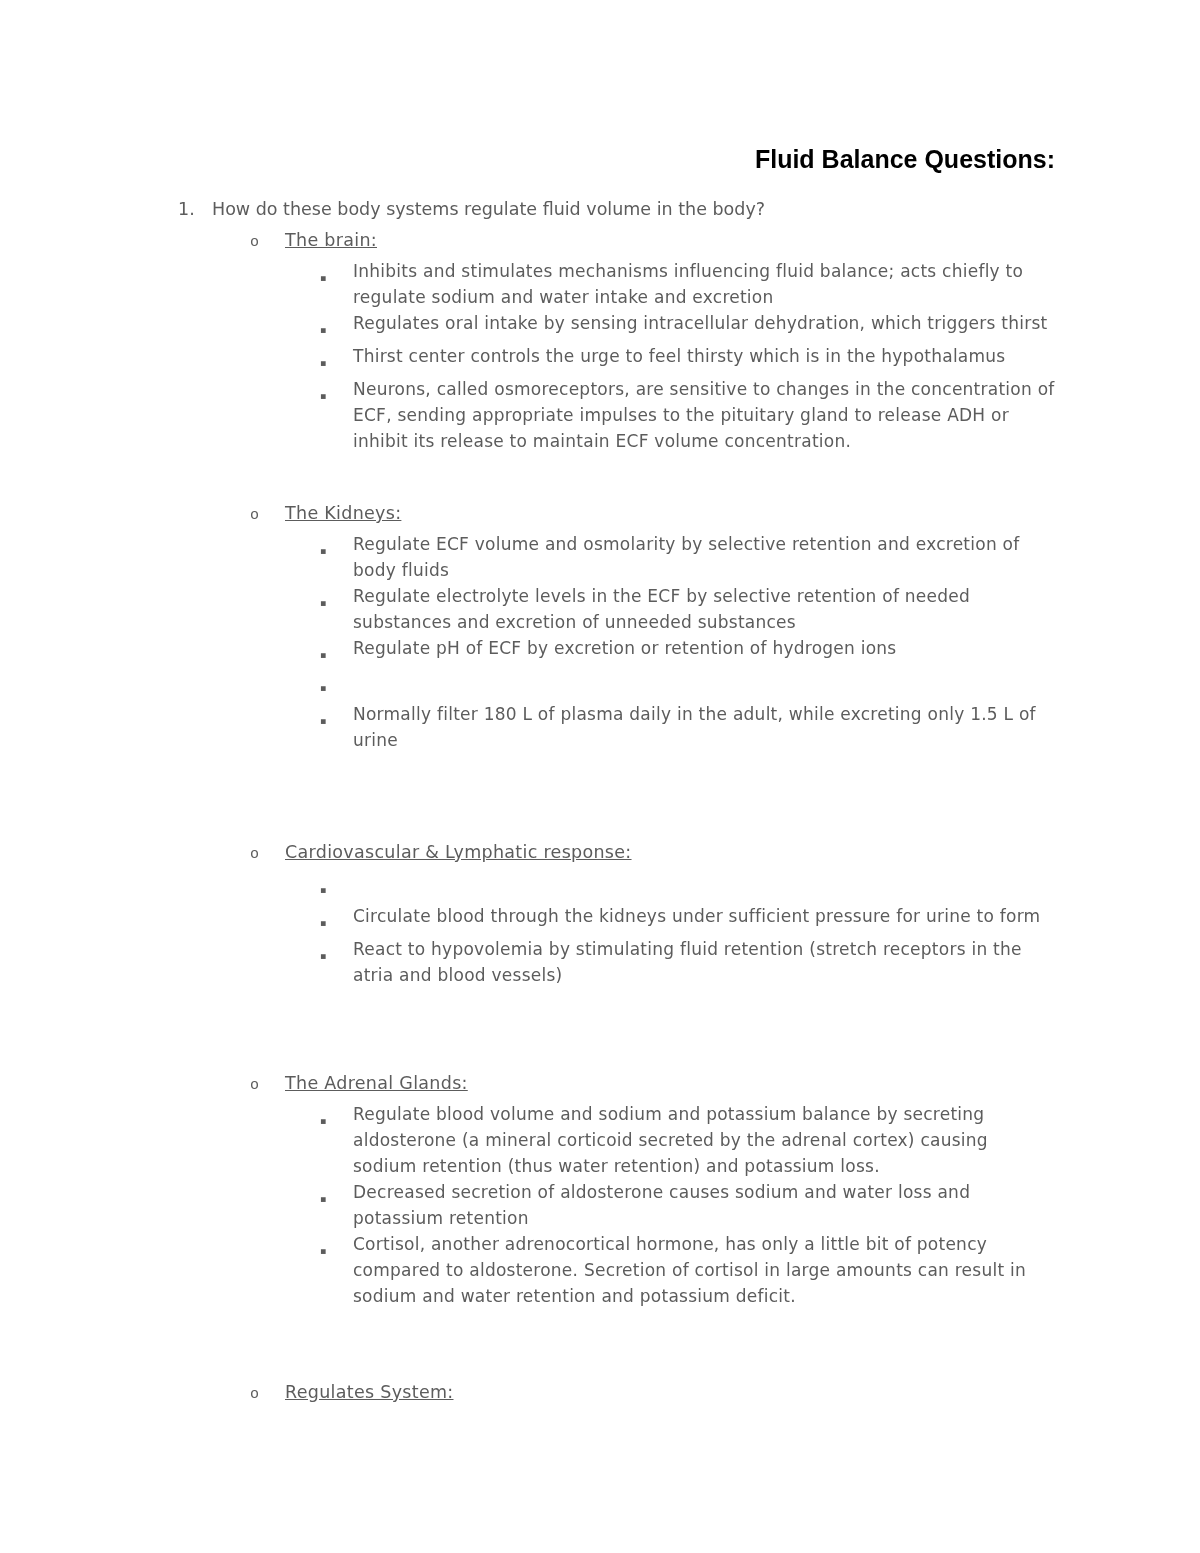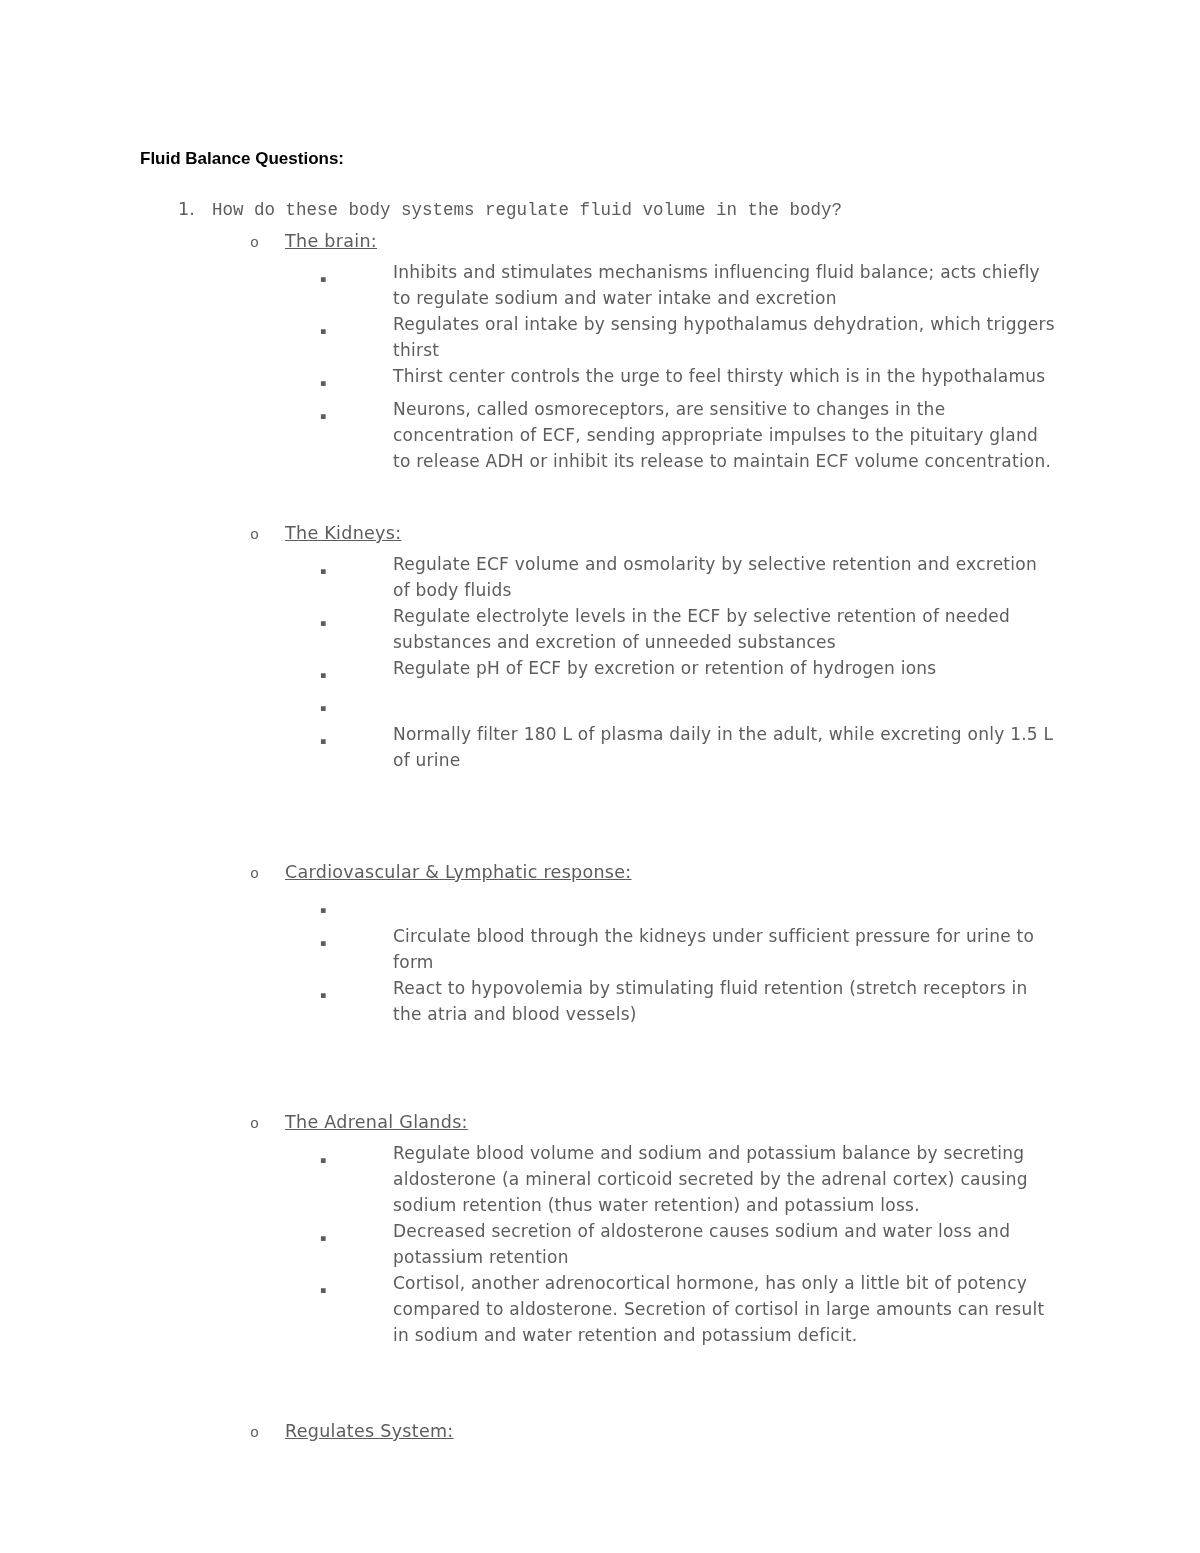--- a/index.html
+++ b/index.html
@@ -14,38 +14,38 @@
     box-sizing: border-box;
     background: var(--page-bg, #ffffff);
     padding: 146px 145px 40px 140px;
     overflow: hidden;
     font-family: "DejaVu Sans", sans-serif;
     color: var(--body-color, #5c5c5c);
   }
   .doc-title {
     font-family: "Liberation Sans", sans-serif;
     font-weight: bold;
-    font-size: 17px;
+    font-size: 25px;
     line-height: 26px;
     color: var(--heading-color, #000000);
     margin: 0 0 24px 0;
+    text-align: right;
   }
   .question-row {
     display: flex;
     align-items: baseline;
     padding-left: 38px;
     font-size: 17.5px;
     line-height: 27px;
   }
   .q-num {
     flex: 0 0 34px;
   }
   .q-text {
     flex: 1 1 auto;
-    font-family: Liberation Mono, monospace;
   }
   .section {
     margin-top: 6px;
   }
   .section:nth-child(1) { margin-top: 4px; }
   .section:nth-child(2) { margin-top: 46px; }
   .section:nth-child(3) { margin-top: 86px; }
   .section:nth-child(4) { margin-top: 82px; }
   .section:nth-child(5) { margin-top: 70px; }
   .section-head {
@@ -76,21 +76,20 @@
   }
   .sq-marker {
     flex: 0 0 33px;
     font-size: 9.5px;
     padding-top: 7px;
     color: var(--body-color, #5c5c5c);
   }
   .bullet-text {
     flex: 1 1 auto;
     letter-spacing: 0.25px;
-    margin-left: 40px;
   }
 </style>
 </head>
 <body>
 
 <div class="page">
   <h1 class="doc-title">Fluid Balance Questions:</h1>
 
   <div class="question-row">
     <span class="q-num">1.</span>
@@ -103,21 +102,21 @@
           <span class="o-marker">o</span>
           <span class="section-title">The brain:</span>
         </div>
         <div class="bullets">
           <div class="bullet">
             <span class="sq-marker">▪</span>
             <span class="bullet-text">Inhibits and stimulates mechanisms influencing fluid balance; acts chiefly to regulate sodium and water intake and excretion</span>
           </div>
           <div class="bullet">
             <span class="sq-marker">▪</span>
-            <span class="bullet-text">Regulates oral intake by sensing hypothalamus dehydration, which triggers thirst</span>
+            <span class="bullet-text">Regulates oral intake by sensing intracellular dehydration, which triggers thirst</span>
           </div>
           <div class="bullet">
             <span class="sq-marker">▪</span>
             <span class="bullet-text">Thirst center controls the urge to feel thirsty which is in the hypothalamus</span>
           </div>
           <div class="bullet">
             <span class="sq-marker">▪</span>
             <span class="bullet-text">Neurons, called osmoreceptors, are sensitive to changes in the concentration of ECF, sending appropriate impulses to the pituitary gland to release ADH or inhibit its release to maintain ECF volume concentration.</span>
           </div>
         </div>

